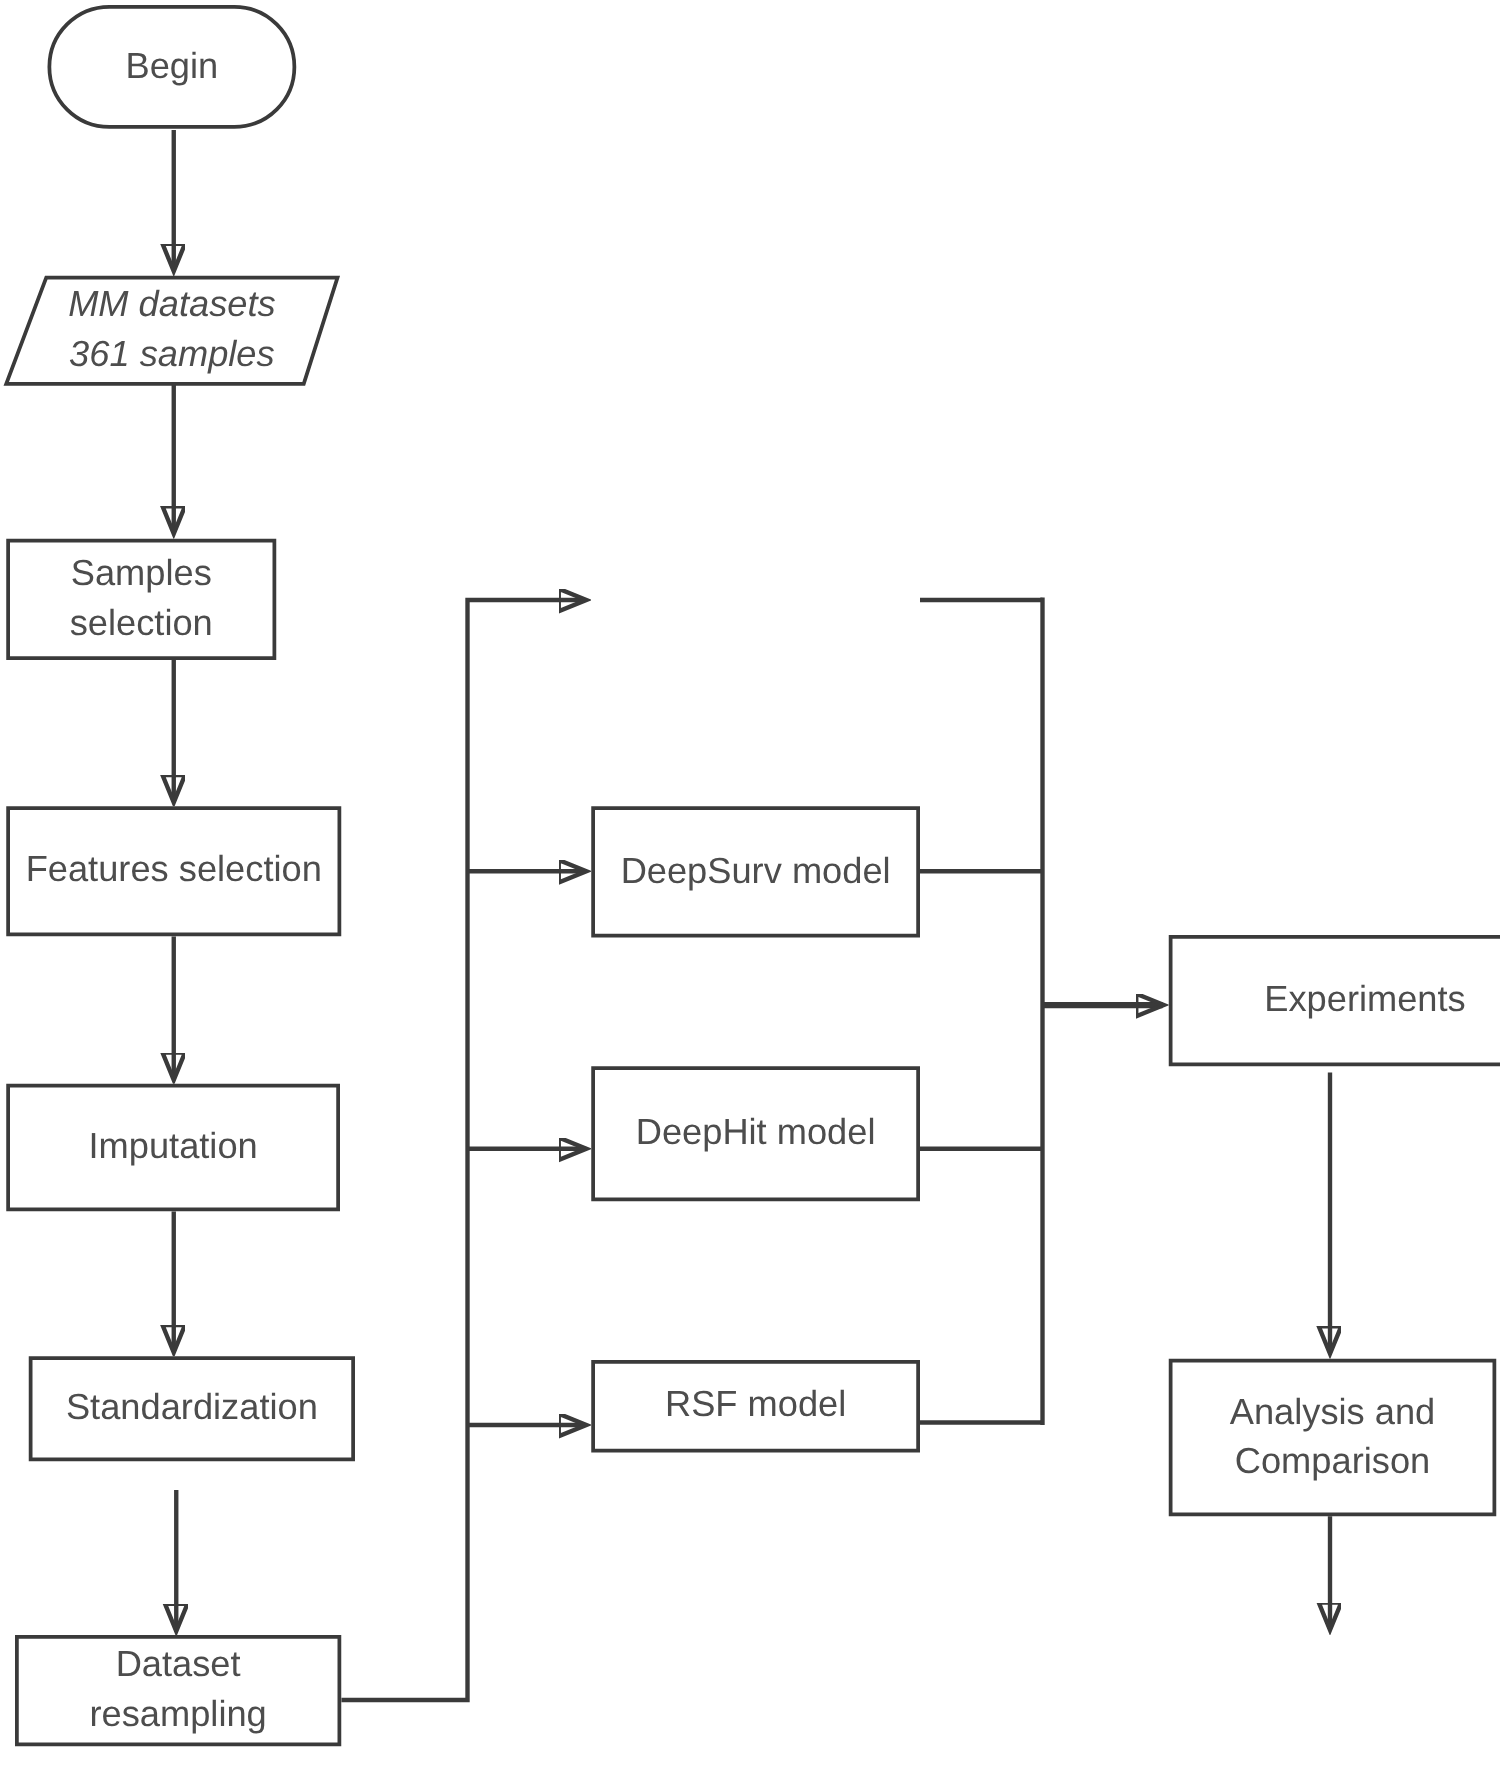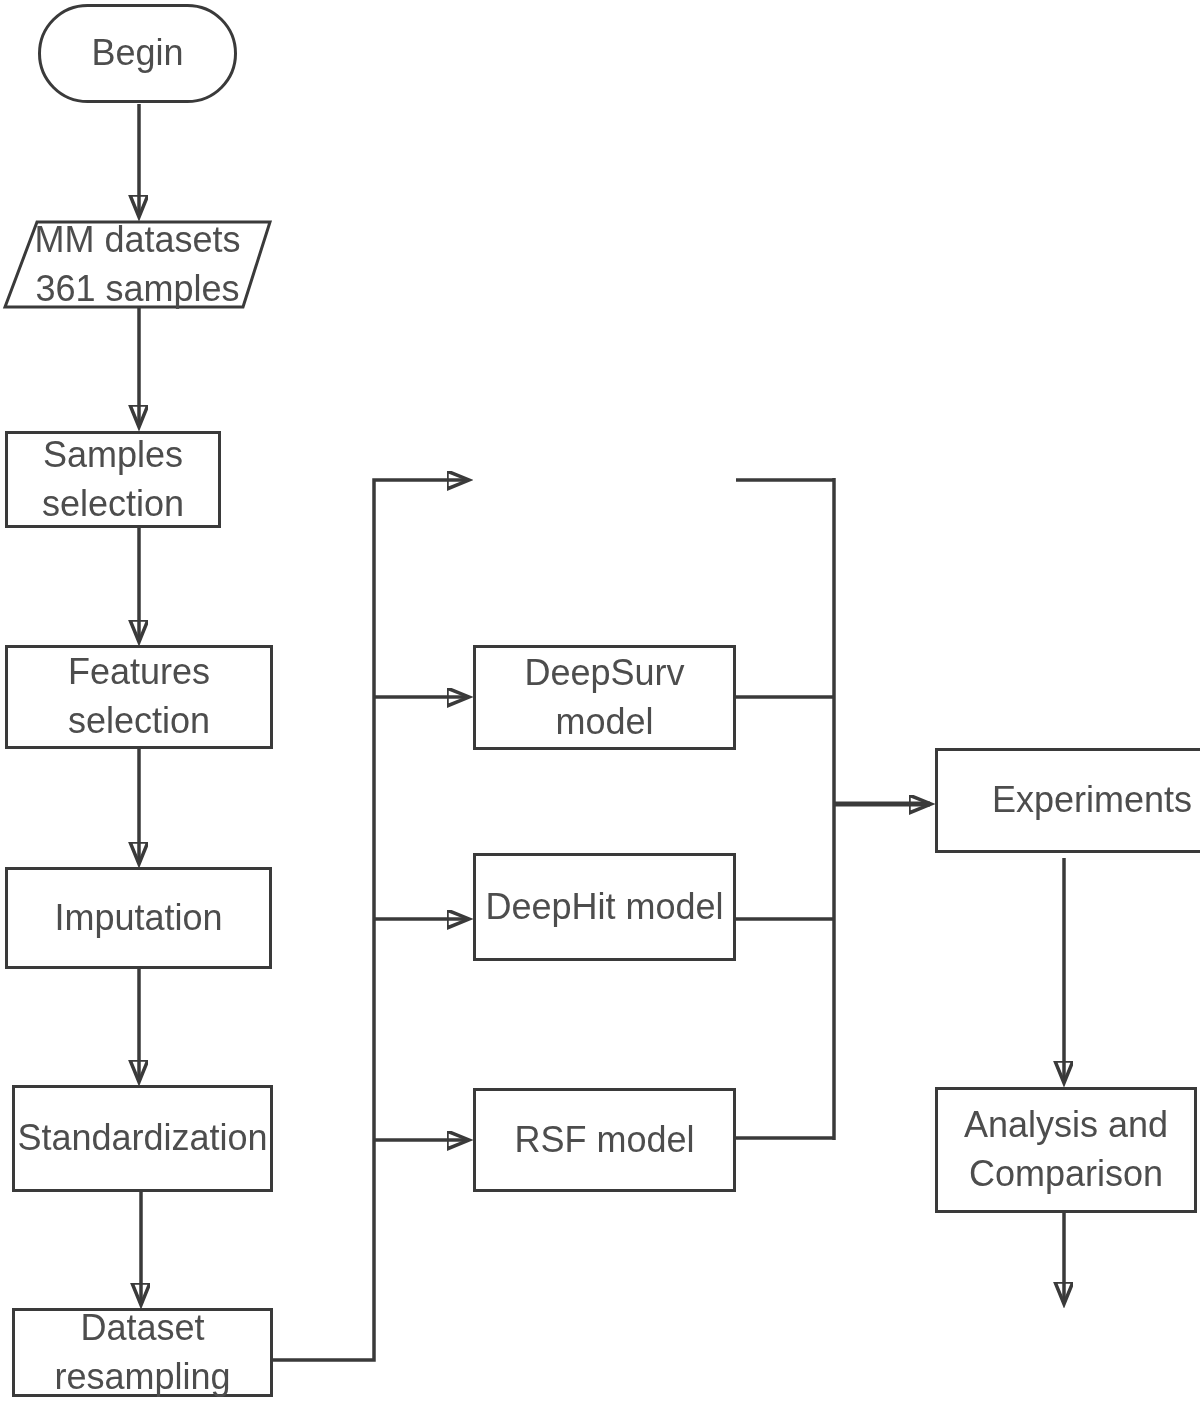--- a/index.html
+++ b/index.html
@@ -41,31 +41,32 @@
   }
   .node{
     position:absolute;
     box-sizing:border-box;
     display:flex;
     align-items:center;
     justify-content:center;
     border:3px solid var(--line);
     background:var(--bg);
     color:var(--text);
-    font-size:36px;
+    font-size:29px;
     line-height:1.35;
     text-align:center;
     white-space:pre-line;
   }
   .node.pill{
     border-radius:52px;
   }
   .node.label-only{
     border:none;
     background:transparent;
+    font-style:italic;
   }
 </style>
 </head>
 <body>
 
 <div class="canvas">
 
   <svg class="wires" viewBox="0 0 1200 1420" aria-hidden="true">
     <defs>
       <marker id="arr" markerUnits="userSpaceOnUse" markerWidth="26" markerHeight="22" refX="21" refY="9" orient="auto">
@@ -113,39 +114,39 @@
   </div>
 
   <div class="node" style="left:5px;top:867px;width:267px;height:102px">
     <span>Imputation</span>
   </div>
 
   <div class="node" style="left:5px;top:645px;width:268px;height:104px">
     <span>Features selection</span>
   </div>
 
-  <div class="node" style="left:12px;top:1085px;width:261px;height:107px">
+  <div class="node" style="left:23px;top:1085px;width:261px;height:84px">
     <span>Standardization</span>
   </div>
 
   <div class="node" style="left:12px;top:1308px;width:261px;height:89px">
     <span>Dataset
 resampling</span>
   </div>
 
 
   <div class="node" style="left:473px;top:645px;width:263px;height:105px">
     <span>DeepSurv model</span>
   </div>
 
   <div class="node" style="left:473px;top:853px;width:263px;height:108px">
     <span>DeepHit model</span>
   </div>
 
-  <div class="node" style="left:473px;top:1088px;width:263px;height:104px">
+  <div class="node" style="left:473px;top:1088px;width:263px;height:74px">
     <span>RSF model</span>
   </div>
 
   <div class="node" style="left:935px;top:748px;width:314px;height:105px">
     <span>Experiments</span>
   </div>
 
   <div class="node" style="left:935px;top:1087px;width:262px;height:126px">
     <span>Analysis and
 Comparison</span>

